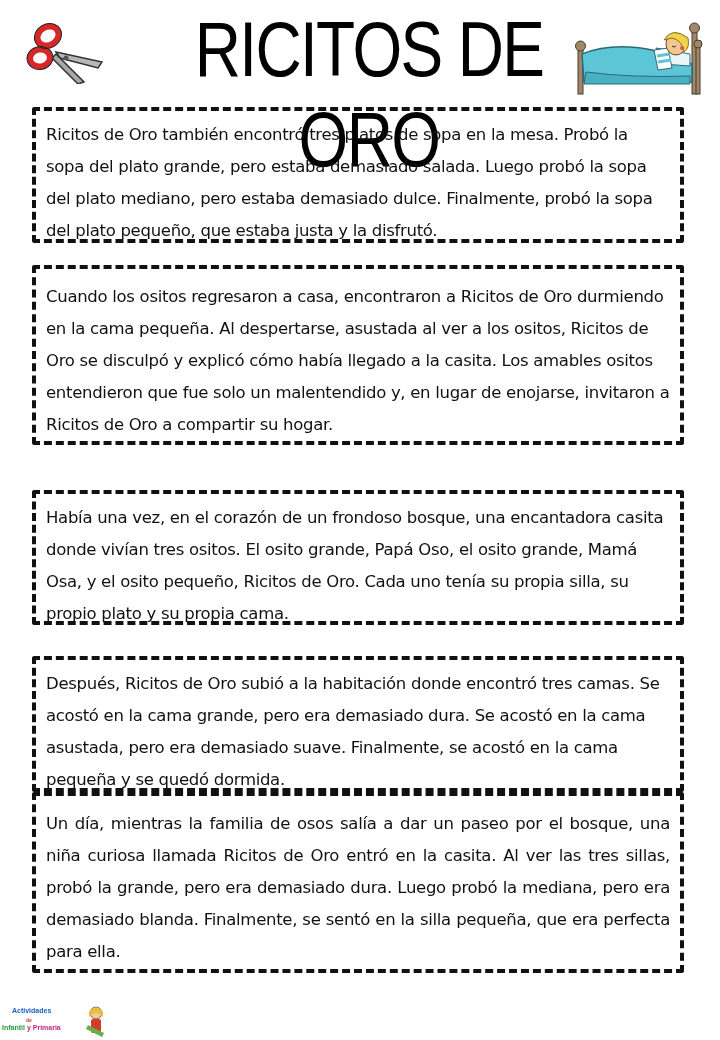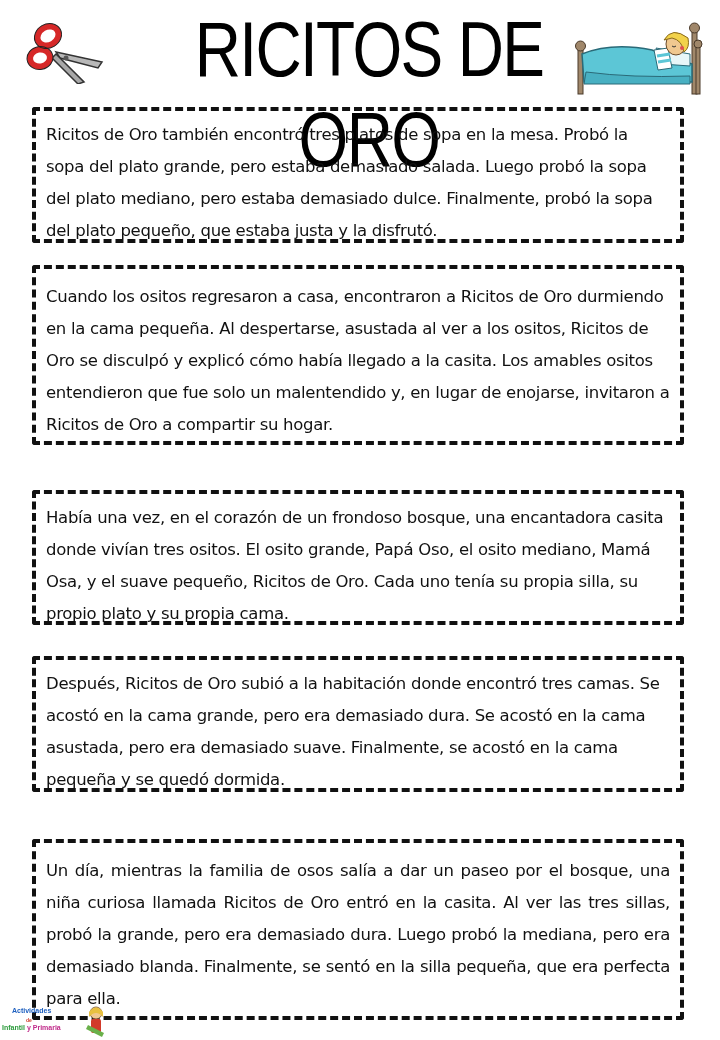--- a/index.html
+++ b/index.html
@@ -15,21 +15,21 @@
   .box { position: absolute; left: 32px; width: 652px; box-sizing: border-box;
          border: 4px dashed #111; border-radius: 3px;
          padding: 8px 10px 6px 10px; }
   .box p { margin: 0; font-family: "DejaVu Sans", sans-serif; font-size: 16.5px;
            line-height: 32px; color: #111; letter-spacing: -0.3px; }
   .box.justify p { text-align: justify; }
   #box1 { top: 107px; height: 136px; }
   #box2 { top: 265px; height: 180px; padding-top: 12px; }
   #box3 { top: 490px; height: 135px; }
   #box4 { top: 656px; height: 136px; }
-  #box5 { top: 839px; height: 181px; padding-top: 12px; }
+  #box5 { top: 792px; height: 181px; padding-top: 12px; }
   .logo { position: absolute; left: 2px; top: 1005px; width: 110px; height: 34px; }
   .logo .l1, .logo .l2, .logo .l3 { position: absolute; font-family: "Liberation Sans", sans-serif;
            font-weight: 700; font-size: 7px; line-height: 8px; }
   .logo .l1 { left: 10px; top: 2px; color: #1d5fbf; }
   .logo .l2 { left: 24px; top: 11px; color: #d23a2a; font-size: 5px; }
   .logo .l3 { left: 0px; top: 19px; color: #2a9a3a; }
   .logo .l3 span { color: #c02a8a; }
   .logo .girl { position: absolute; left: 82px; top: 0px; width: 24px; height: 34px; }
 </style>
 </head>
@@ -71,21 +71,21 @@
 
 <div class="box" id="box1">
   <p>Ricitos de Oro también encontró tres platos de sopa en la mesa. Probó la sopa del plato grande, pero estaba demasiado salada. Luego probó la sopa del plato mediano, pero estaba demasiado dulce. Finalmente, probó la sopa del plato pequeño, que estaba justa y la disfrutó.</p>
 </div>
 
 <div class="box" id="box2">
   <p>Cuando los ositos regresaron a casa, encontraron a Ricitos de Oro durmiendo en la cama pequeña. Al despertarse, asustada al ver a los ositos, Ricitos de Oro se disculpó y explicó cómo había llegado a la casita. Los amables ositos entendieron que fue solo un malentendido y, en lugar de enojarse, invitaron a Ricitos de Oro a compartir su hogar.</p>
 </div>
 
 <div class="box" id="box3">
-  <p>Había una vez, en el corazón de un frondoso bosque, una encantadora casita donde vivían tres ositos. El osito grande, Papá Oso, el osito mediano, Mamá Osa, y el suave pequeño, Ricitos de Oro. Cada uno tenía su propia silla, su propio plato y su propia cama.</p>
+  <p>Había una vez, en el corazón de un frondoso bosque, una encantadora casita donde vivían tres ositos. El osito grande, Papá Oso, el osito grande, Mamá Osa, y el osito pequeño, Ricitos de Oro. Cada uno tenía su propia silla, su propio plato y su propia cama.</p>
 </div>
 
 <div class="box" id="box4">
   <p>Después, Ricitos de Oro subió a la habitación donde encontró tres camas. Se acostó en la cama grande, pero era demasiado dura. Se acostó en la cama asustada, pero era demasiado suave. Finalmente, se acostó en la cama pequeña y se quedó dormida.</p>
 </div>
 
 <div class="box justify" id="box5">
   <p>Un día, mientras la familia de osos salía a dar un paseo por el bosque, una niña curiosa llamada Ricitos de Oro entró en la casita. Al ver las tres sillas, probó la grande, pero era demasiado dura. Luego probó la mediana, pero era demasiado blanda. Finalmente, se sentó en la silla pequeña, que era perfecta para ella.</p>
 </div>
 

